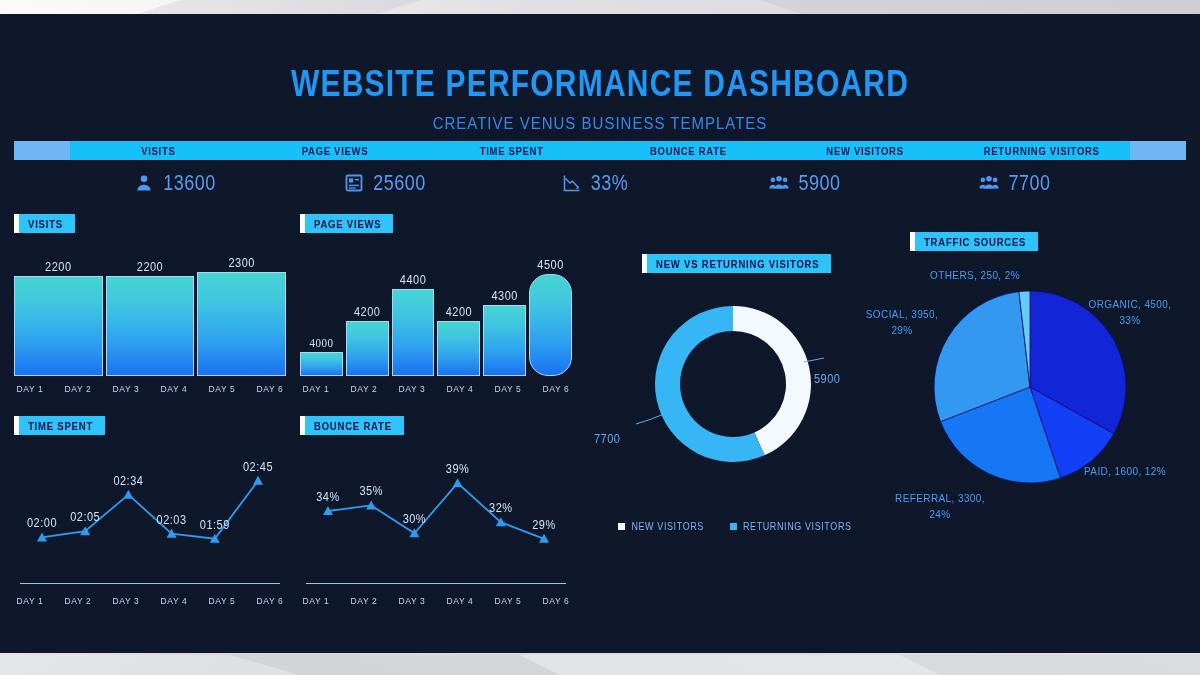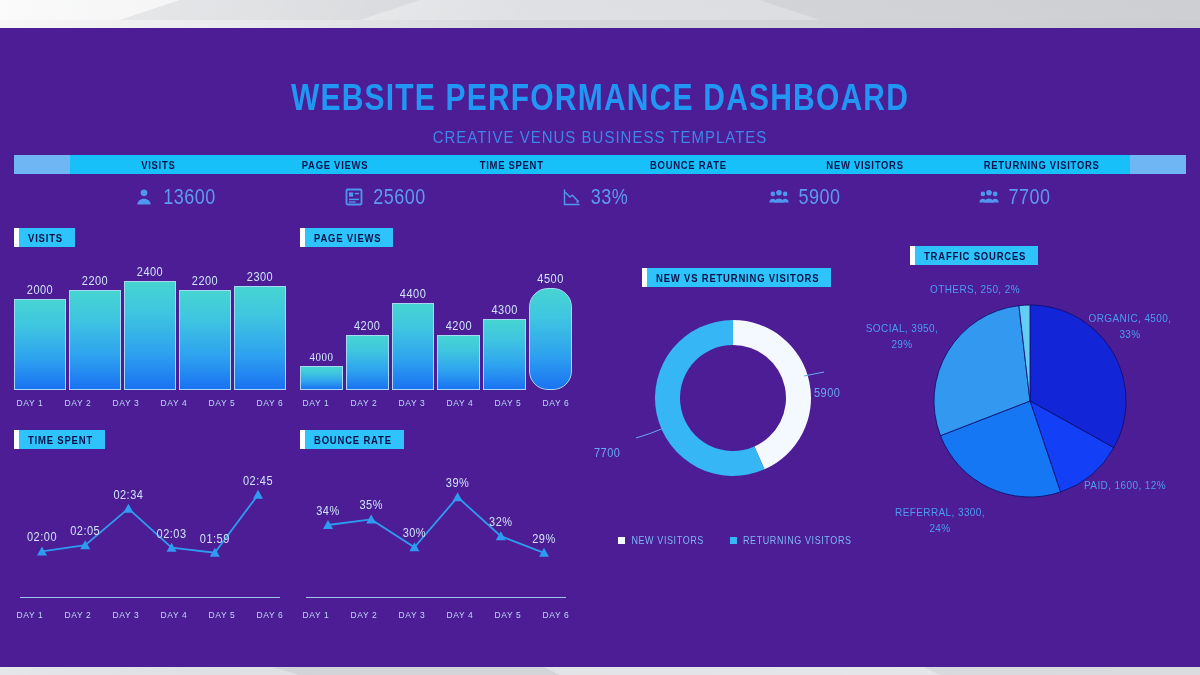--- a/index.html
+++ b/index.html
@@ -15,23 +15,23 @@
     background:
       linear-gradient(115deg, rgba(255,255,255,.75) 0%, rgba(255,255,255,0) 35%),
       linear-gradient(200deg, rgba(185,188,192,.55) 0%, rgba(255,255,255,.1) 45%),
       linear-gradient(20deg, rgba(200,203,208,.6) 0%, rgba(255,255,255,.05) 50%),
       #dcdde0;
   }
   .poly { position: absolute; opacity: .55; }
 
   .stage {
     position: absolute;
-    left: 0; top: 28px;
+    left: 0; top: 14px;
     width: 1200px; height: 639px;
-    background: #4c1d95;
+    background: #0f172a;
     overflow: hidden;
   }
 
   
   .title {
     text-align: center;
     color: #2196f3;
     font-size: 30px;
     font-weight: bold;
     letter-spacing: 1.2px;
@@ -294,32 +294,22 @@
   <div class="panel" id="panel-visits">
     <div class="chip">
       <div class="tick"></div>
       <div class="chip-body">
           <span>VISITS</span>
         </div>
     </div>
     <div class="plot" style="top:30px;height:150px;left:0;right:0;">
       <div class="bars" id="visits-bars">
           <div class="bar-col">
-            <div class="bar" style="height: 76.9231%;">
-              <div class="bar-label">2000</div>
-            </div>
-          </div>
-          <div class="bar-col">
             <div class="bar" style="height: 84.6154%;">
               <div class="bar-label">2200</div>
-            </div>
-          </div>
-          <div class="bar-col">
-            <div class="bar" style="height: 92.3077%;">
-              <div class="bar-label">2400</div>
             </div>
           </div>
           <div class="bar-col">
             <div class="bar" style="height: 84.6154%;">
               <div class="bar-label">2200</div>
             </div>
           </div>
           <div class="bar-col">
             <div class="bar" style="height: 88.4615%;">
               <div class="bar-label">2300</div>

